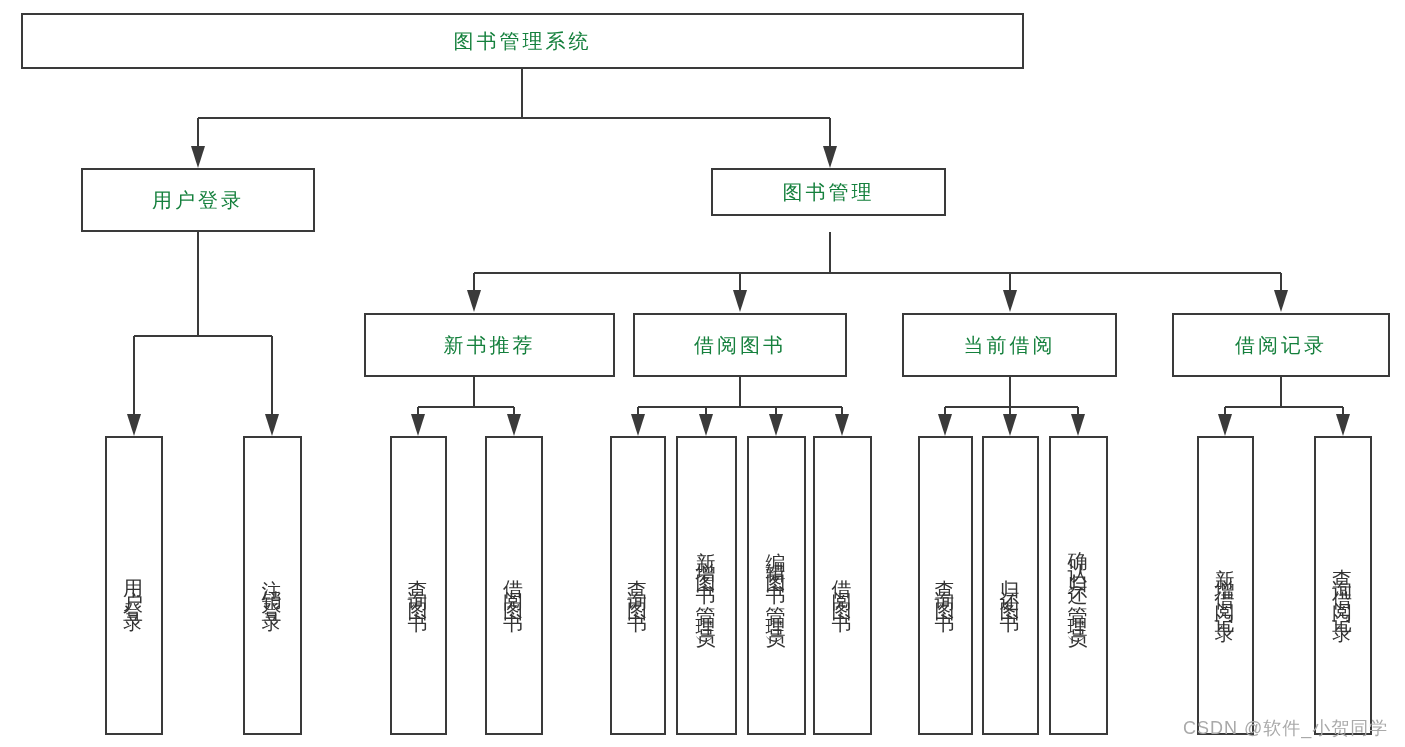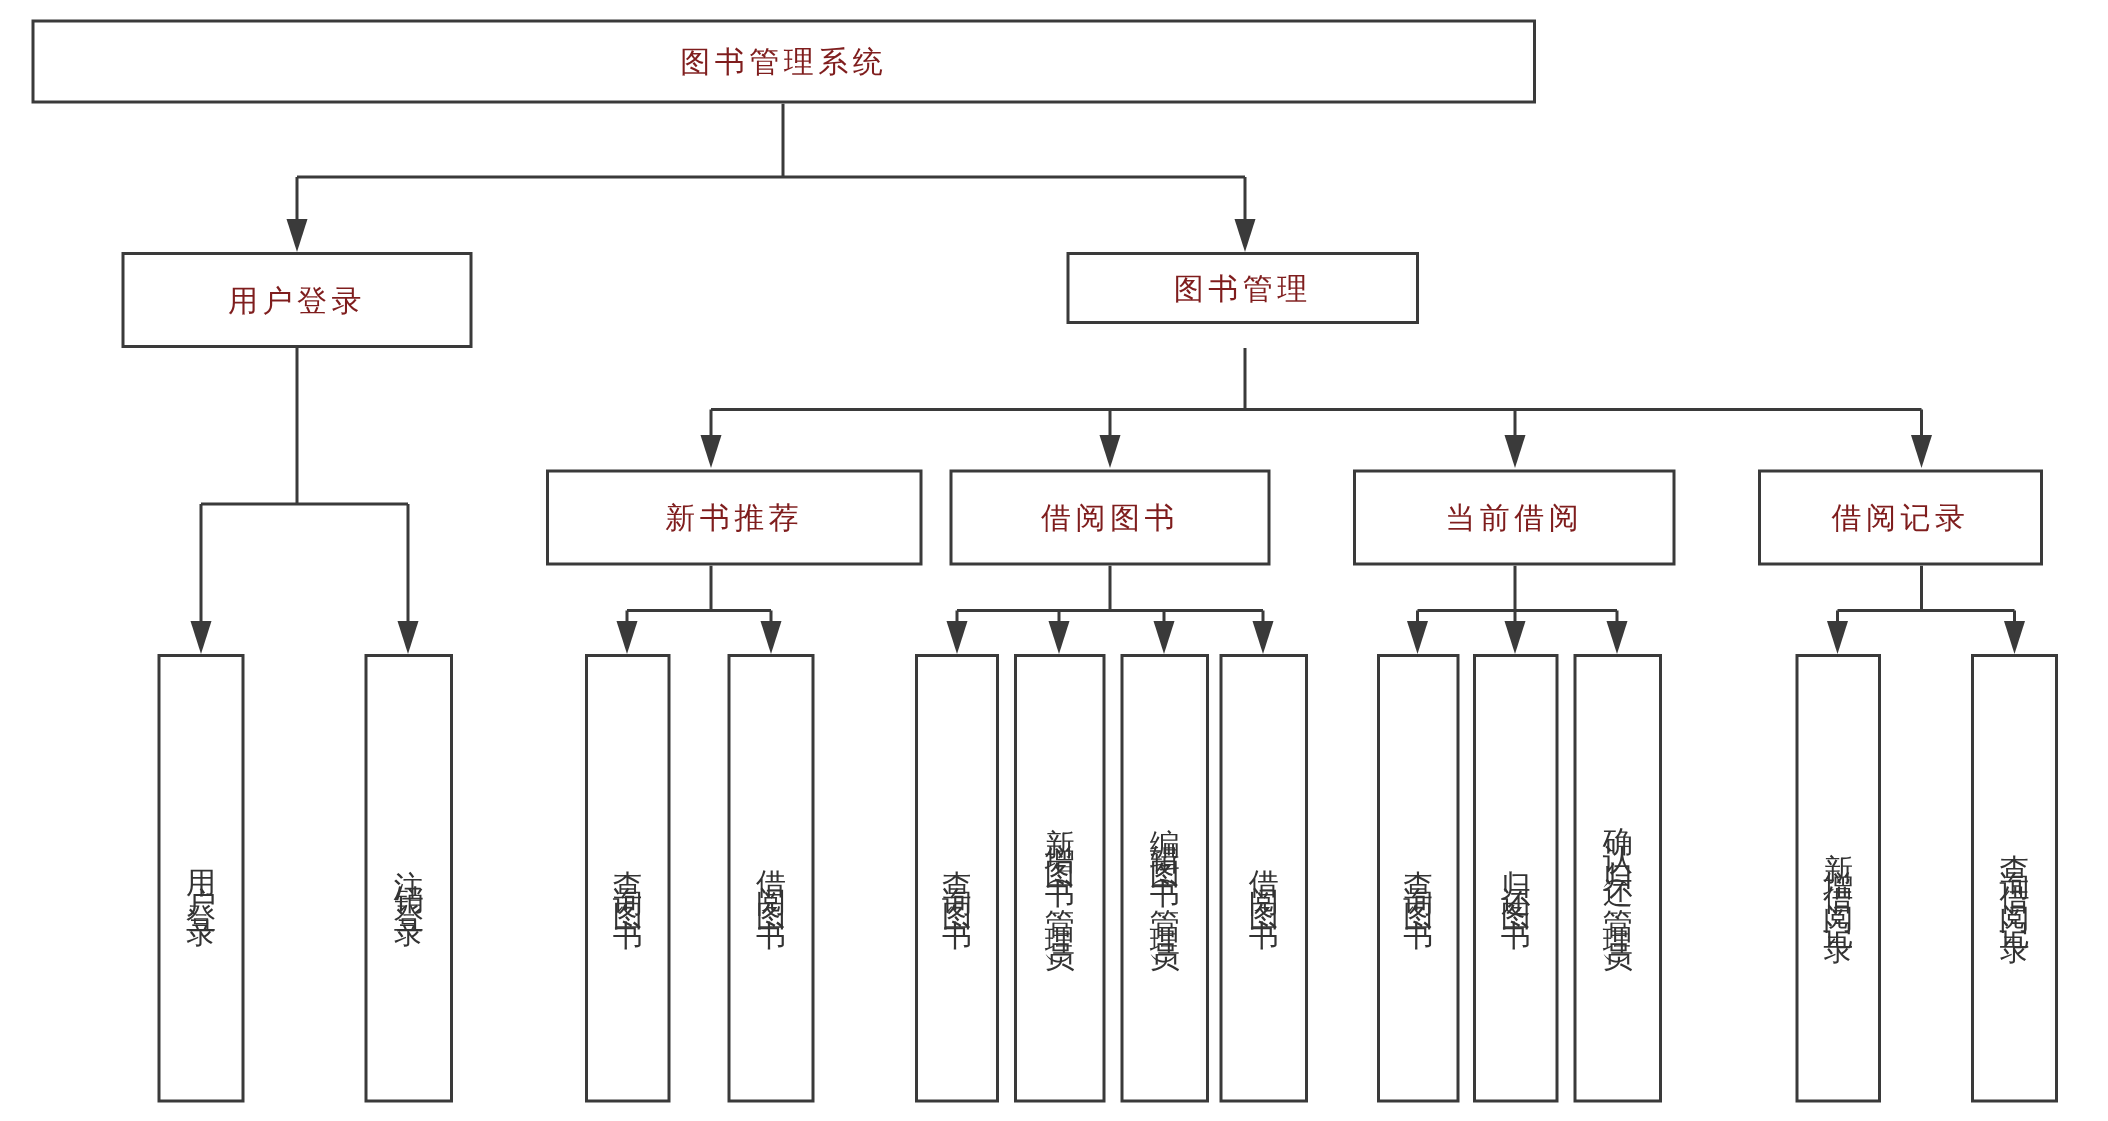--- a/index.html
+++ b/index.html
@@ -11,21 +11,21 @@
   .canvas{position:relative;width:1405px;height:747px;background:#ffffff;}
   .edges{position:absolute;left:0;top:0;width:1405px;height:747px;}
   .box{
     position:absolute;
     background:#ffffff;
     border:2px solid #3a3a3a;
     box-sizing:border-box;
     display:flex;align-items:center;justify-content:center;
   }
   .box.h span{
-    font-size:20px;letter-spacing:3px;white-space:nowrap;color:#7f1d1d;
+    font-size:20px;letter-spacing:3px;white-space:nowrap;color:#15803d;
   }
   .box.v span{
     writing-mode:vertical-rl;
     text-orientation:mixed;
     font-size:20px;
     letter-spacing:11px;
     color:#333333;
     white-space:nowrap;
   }
   .watermark{
@@ -103,21 +103,21 @@
 
   <div class="box h" style="left:364px;top:313px;width:251px;height:64px">
     <span>新书推荐</span>
   </div>
   <div class="box h" style="left:633px;top:313px;width:214px;height:64px">
     <span>借阅图书</span>
   </div>
   <div class="box h" style="left:902px;top:313px;width:215px;height:64px">
     <span>当前借阅</span>
   </div>
-  <div class="box h" style="left:1172px;top:313px;width:190px;height:64px">
+  <div class="box h" style="left:1172px;top:313px;width:218px;height:64px">
     <span>借阅记录</span>
   </div>
 
   <div class="box v" style="left:105px;top:436px;width:58px;height:299px">
     <span>用户登录</span>
   </div>
   <div class="box v" style="left:243px;top:436px;width:59px;height:299px">
     <span>注销登录</span>
   </div>
 
@@ -151,14 +151,15 @@
     <span>确认归还（管理员）</span>
   </div>
 
   <div class="box v" style="left:1197px;top:436px;width:57px;height:299px">
     <span>新增借阅记录</span>
   </div>
   <div class="box v" style="left:1314px;top:436px;width:58px;height:299px">
     <span>查询借阅记录</span>
   </div>
 
+  <div class="watermark">CSDN @软件_小贺同学</div>
 
 </div>
 
 </body></html>

